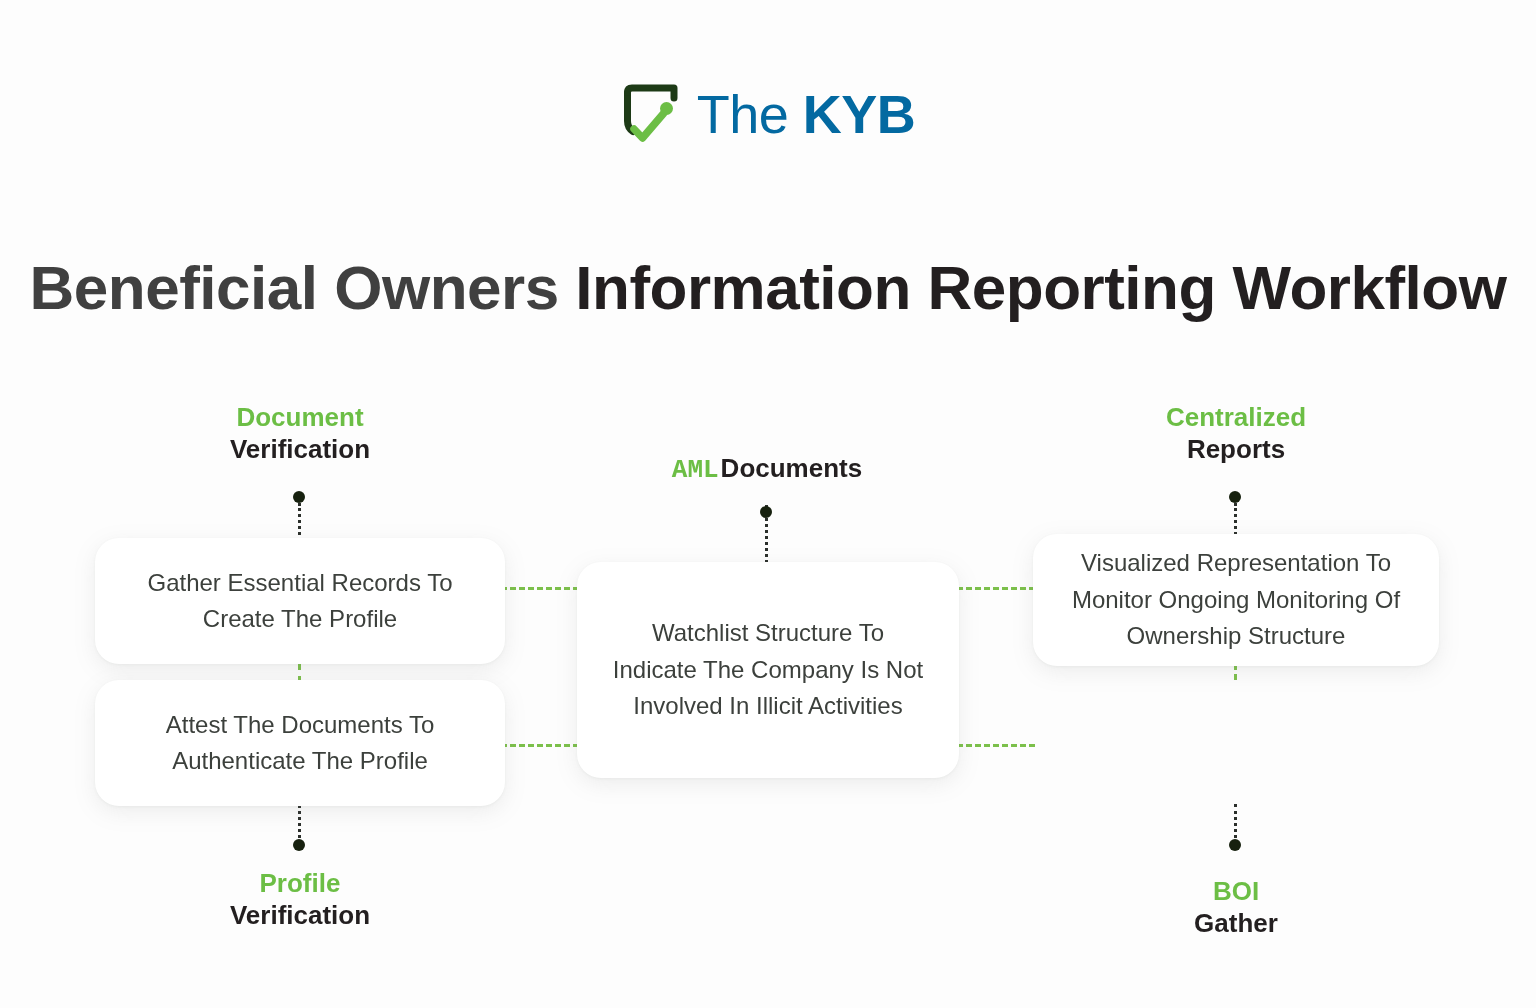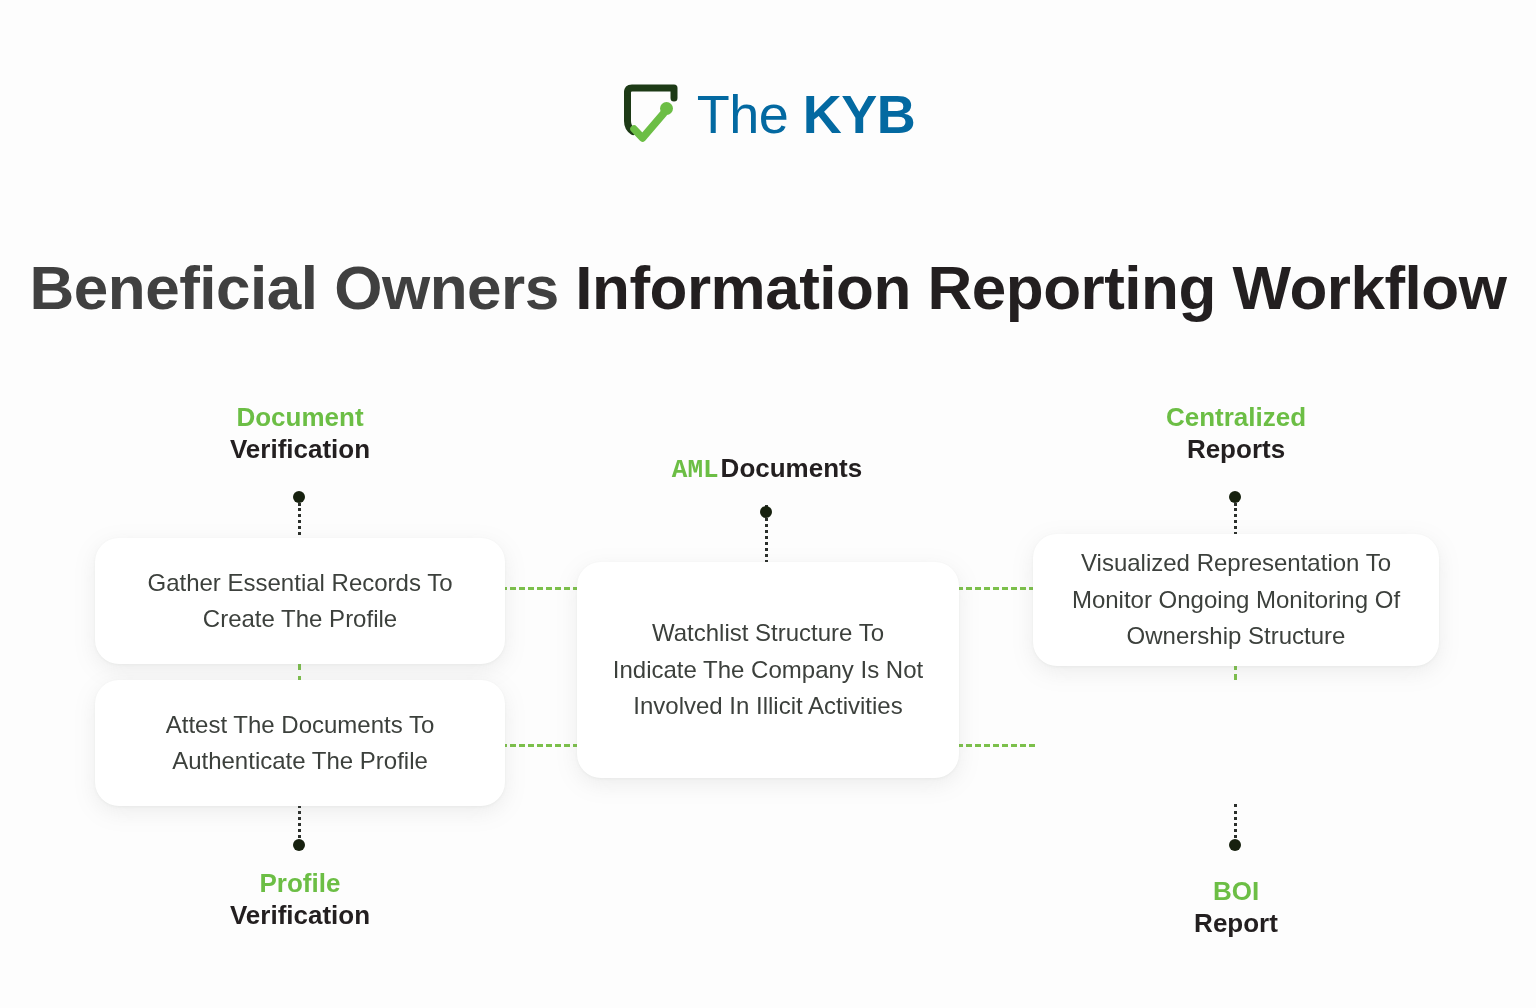--- a/index.html
+++ b/index.html
@@ -190,21 +190,21 @@
     <div>Reports</div>
   </div>
 
   <div class="caption" id="caption-profile">
     <div class="accent">Profile</div>
     <div>Verification</div>
   </div>
 
   <div class="caption" id="caption-boi">
     <div class="accent">BOI</div>
-    <div>Report</div>
+    <div>Gather</div>
   </div>
 
   <div class="h-dashed" id="conn-h-1"></div>
   <div class="h-dashed" id="conn-h-2"></div>
   <div class="h-dashed" id="conn-h-3"></div>
   <div class="h-dashed" id="conn-h-4"></div>
 
   <div class="v-dashed-green" id="conn-gap-left"></div>
   <div class="v-dashed-green" id="conn-gap-right"></div>
 

